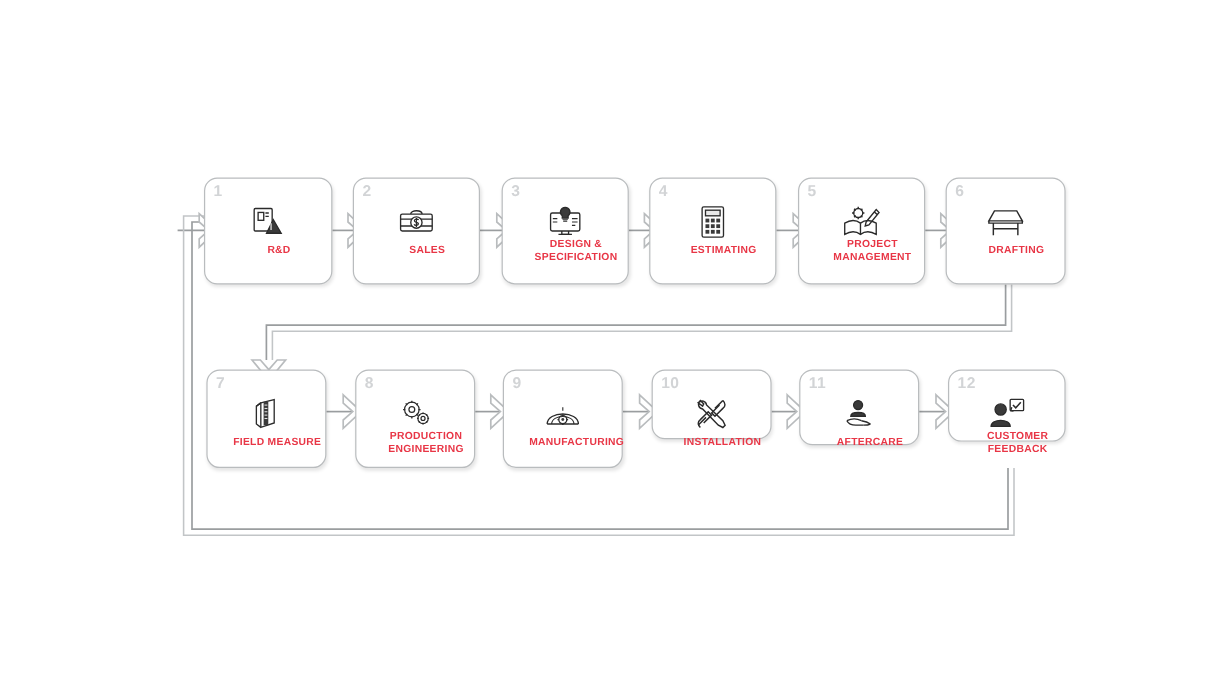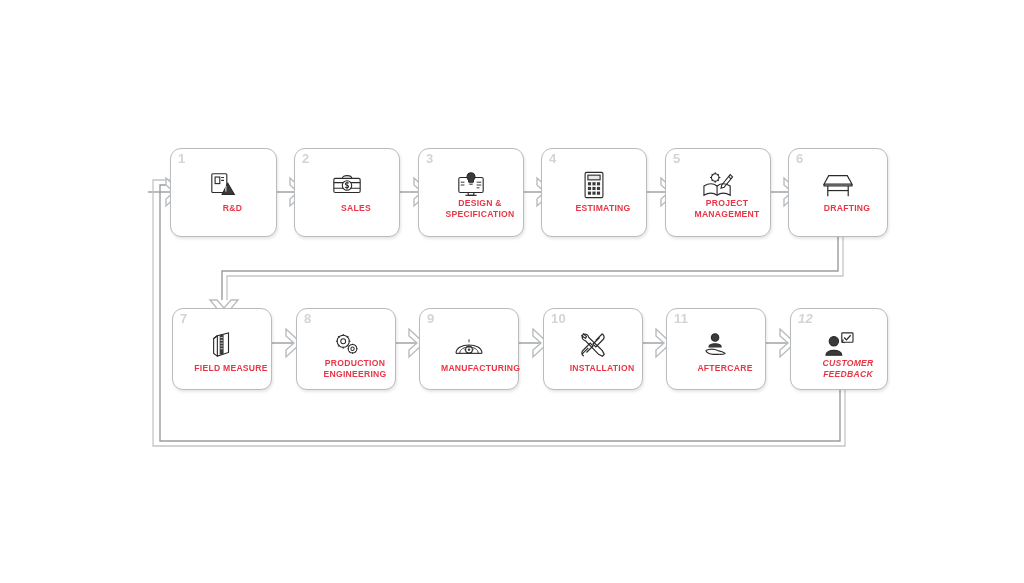--- a/index.html
+++ b/index.html
@@ -254,50 +254,50 @@
         <path d="M7 23 C7 14, 27 14, 27 23" stroke-width="1"></path>
         <circle cx="17" cy="19" r="3.6"></circle>
         <circle cx="17" cy="19" r="1.3" fill="#3a3a3a" stroke="none"></circle>
         <path d="M17 14.2v1.3M17 22.5v1.3M12.2 19h1.3M20.5 19h1.3"></path>
         <path d="M17 8 L17 11" stroke-width="1"></path>
       </svg>
     </div>
     <div class="node-label">MANUFACTURING</div>
   </div>
 
-  <div class="node" style="left:543px;top:308px;width:100px;height:82px;padding-left:43px;">
+  <div class="node" style="left:543px;top:308px;width:100px;height:58px;padding-left:43px;">
     <div class="node-num">10</div>
     <div class="node-icon">
       <svg width="30" height="30" viewBox="0 0 32 32" fill="none" stroke="#2b2b2b" stroke-width="1.3">
         <path d="M6 4 C3 7, 4.5 11, 8 11.5 L22 26 L26 28 L28 26 L26 22 L11.5 8 C11 4.5, 7 3, 4 6 L8 9 L9 7 Z"></path>
         <path d="M26 4 L19 11"></path>
         <path d="M4 26 L11 19"></path>
         <path d="M26 4 C28.5 6.5, 28.5 9, 26 11 L19 18 L16 15 L23 8"></path>
         <path d="M6 28 C3.5 25.5, 3.5 23, 6 21 L13 14 L16 17 L9 24"></path>
       </svg>
     </div>
     <div class="node-label">INSTALLATION</div>
   </div>
 
-  <div class="node" style="left:666px;top:308px;width:100px;height:82px;">
+  <div class="node" style="left:666px;top:308px;width:100px;height:63px;">
     <div class="node-num">11</div>
     <div class="node-icon">
       <svg width="30" height="28" viewBox="0 0 32 30" fill="none" stroke="#2b2b2b" stroke-width="1.2">
         <circle cx="15" cy="7" r="4" fill="#3a3a3a" stroke="#2b2b2b"></circle>
         <path d="M8.5 17 C8.5 12.5, 21.5 12.5, 21.5 17 Z" fill="#3a3a3a" stroke="#2b2b2b"></path>
         <path d="M5 21 C9 19, 14 19, 18 21"></path>
         <path d="M18 21 C21 21.5, 24 22.5, 26 24"></path>
         <path d="M5 21 C6 23, 9 25, 13 25 L20 25"></path>
         <path d="M20 25 C23 25, 25 24.5, 26 24"></path>
       </svg>
     </div>
     <div class="node-label">AFTERCARE</div>
   </div>
 
-  <div class="node" style="left:790px;top:308px;width:98px;height:82px;font-style:italic;">
+  <div class="node" style="left:790px;top:308px;width:98px;height:60px;">
     <div class="node-num">12</div>
     <div class="node-icon">
       <svg width="32" height="28" viewBox="0 0 34 30" fill="none" stroke="#2b2b2b" stroke-width="1.2">
         <circle cx="11.5" cy="11" r="5" fill="#3a3a3a" stroke="#2b2b2b"></circle>
         <path d="M3 26 C3 19, 20 19, 20 26 Z" fill="#3a3a3a" stroke="#2b2b2b"></path>
         <rect x="20" y="2" width="12" height="10" rx="0.8" fill="#ffffff"></rect>
         <path d="M23 12.5 L20.5 12 L21.5 9"></path>
         <path d="M22.5 7 L25 9.5 L29.5 4.5" stroke-width="1.4"></path>
       </svg>
     </div>

